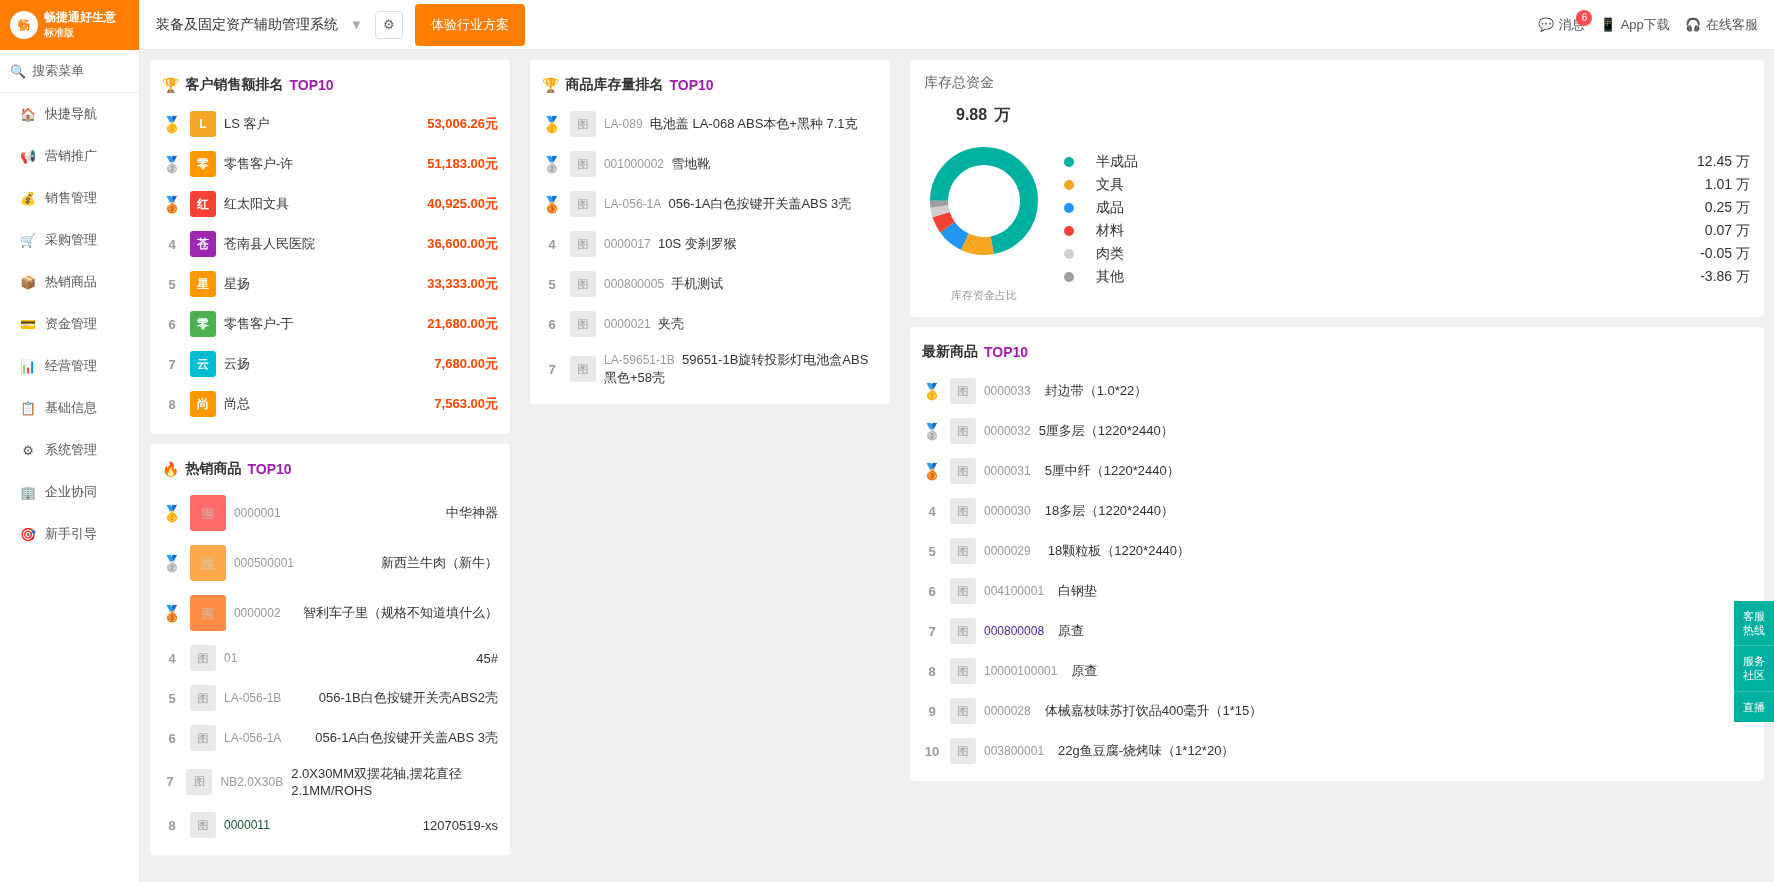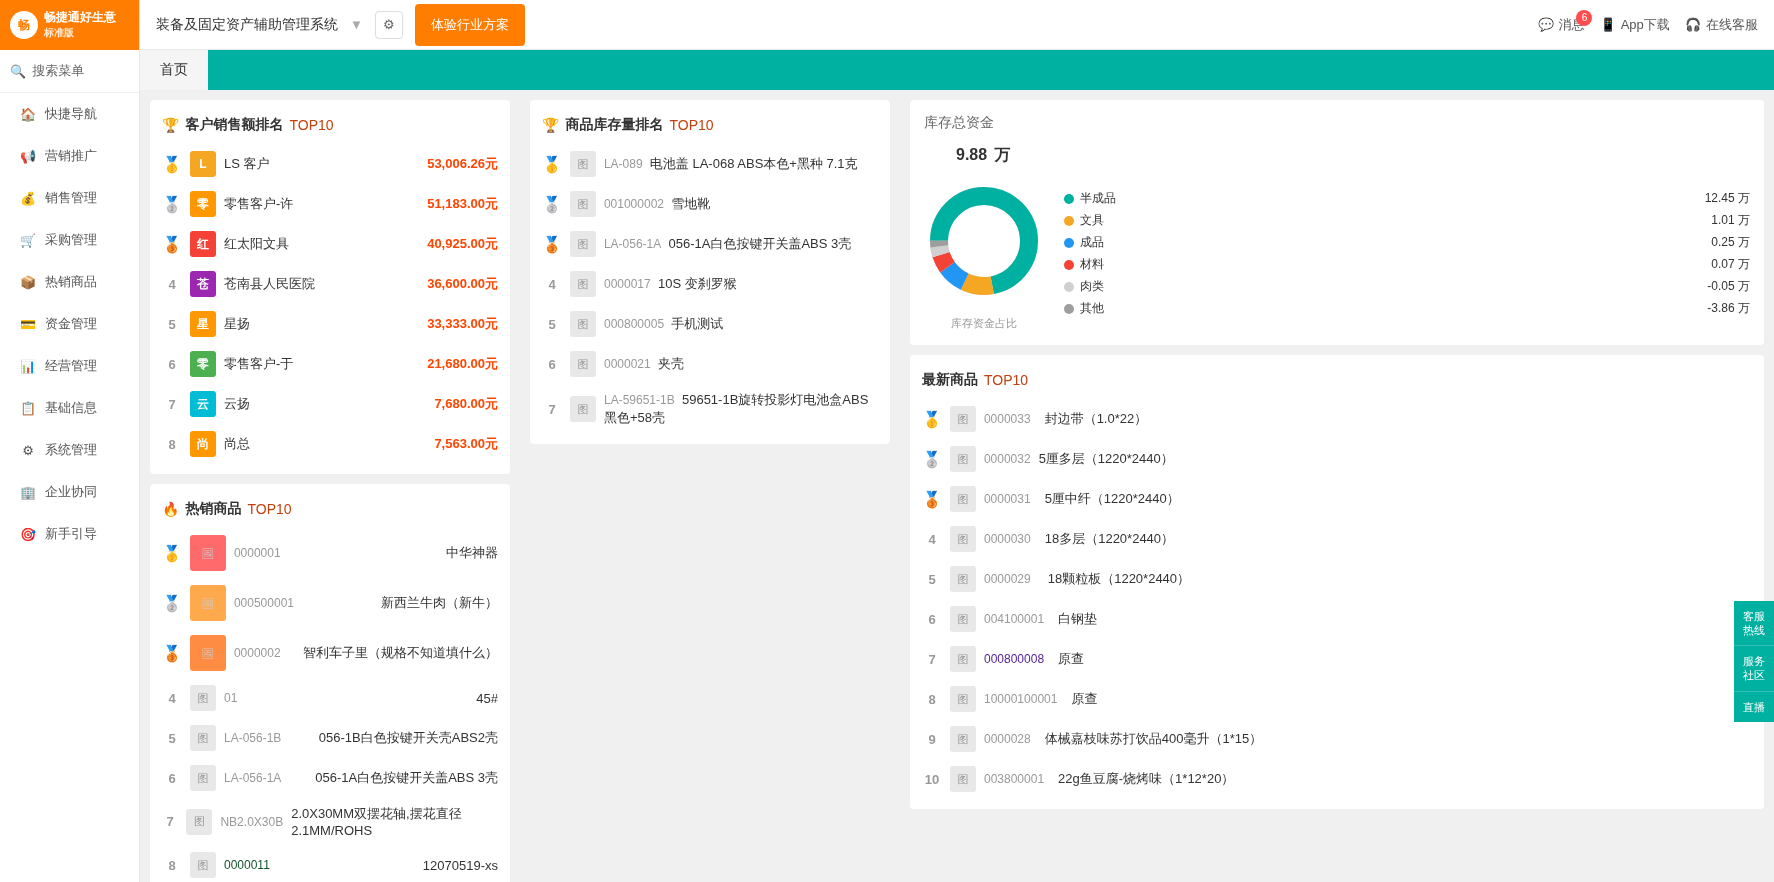--- a/index.html
+++ b/index.html
@@ -175,22 +175,22 @@
     .section-header {
       padding: 6px 12px 10px;
       font-size: 14px;
       font-weight: bold;
       color: #333;
       display: flex;
       align-items: center;
       gap: 6px;
     }
     .section-header .top10-label {
-      color: #c2410c;
-      font-weight: normal;
+      color: #a21caf;
+      font-weight: bold;
     }
 
     .rank-row {
       display: flex;
       align-items: center;
       padding: 7px 12px;
       gap: 8px;
       font-size: 13px;
       color: #333;
     }
@@ -261,36 +261,36 @@
     .donut-chart-container {
       display: flex;
       gap: 20px;
       align-items: center;
     }
     .donut-svg { flex-shrink: 0; }
     .legend-list { flex: 1; }
     .legend-item {
       display: flex;
       align-items: center;
-      gap: 6px;
+      gap: 22px;
       margin-bottom: 5px;
-      font-size: 12px;
+      font-size: 14px;
       color: #333;
     }
     .legend-dot {
       width: 10px; height: 10px;
       border-radius: 50%;
       flex-shrink: 0;
     }
     .legend-name { flex: 1; }
     .legend-value { color: #333; font-weight: 500; }
     .inventory-subtitle {
       font-size: 11px;
       color: #999;
-      margin-top: 12px;
+      margin-top: 24px;
       text-align: center;
     }
 
     
     .latest-row {
       display: flex;
       align-items: center;
       padding: 7px 12px;
       gap: 8px;
       font-size: 13px;
@@ -406,25 +406,20 @@
         <span>📱</span>
         <span>App下载</span>
       </div>
       <div class="topbar-right-item">
         <span>🎧</span>
         <span>在线客服</span>
       </div>
     </div>
   </div>
 
-  <div class="nav-tabs">
-    <div class="nav-tab active">
-      <span>首页</span>
-    </div>
-  </div>
 
   <div class="content">
 
     <div class="col-left">
       <div class="section-card">
         <div class="section-header">
           <span>🏆</span>
           <span>客户销售额排名</span>
           <span class="top10-label">TOP10</span>
         </div>

